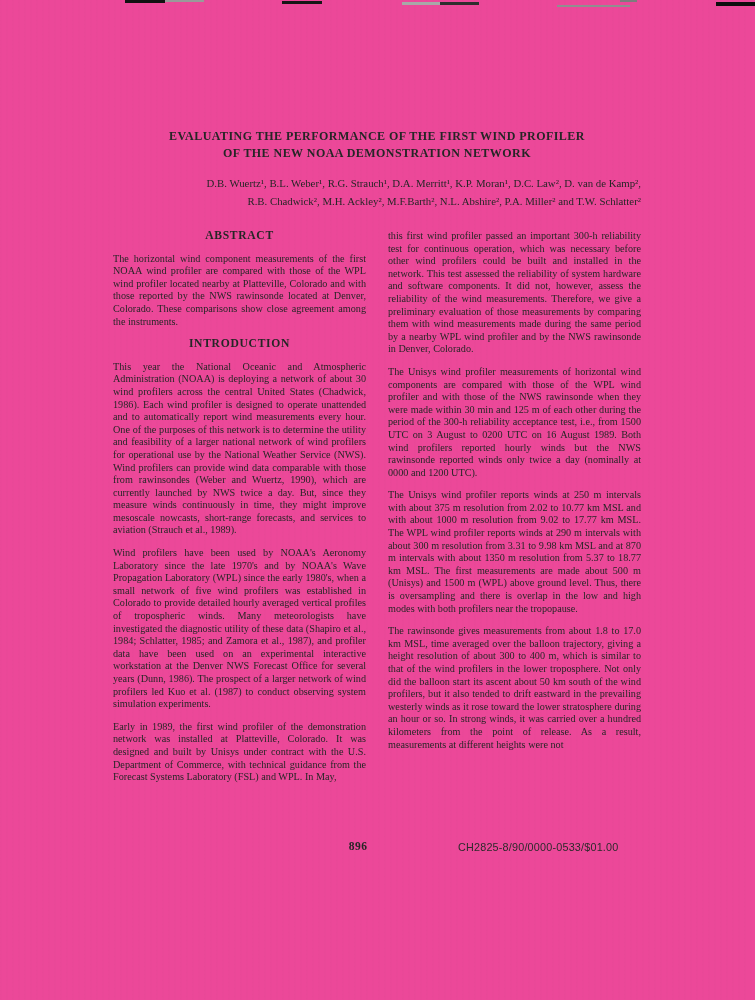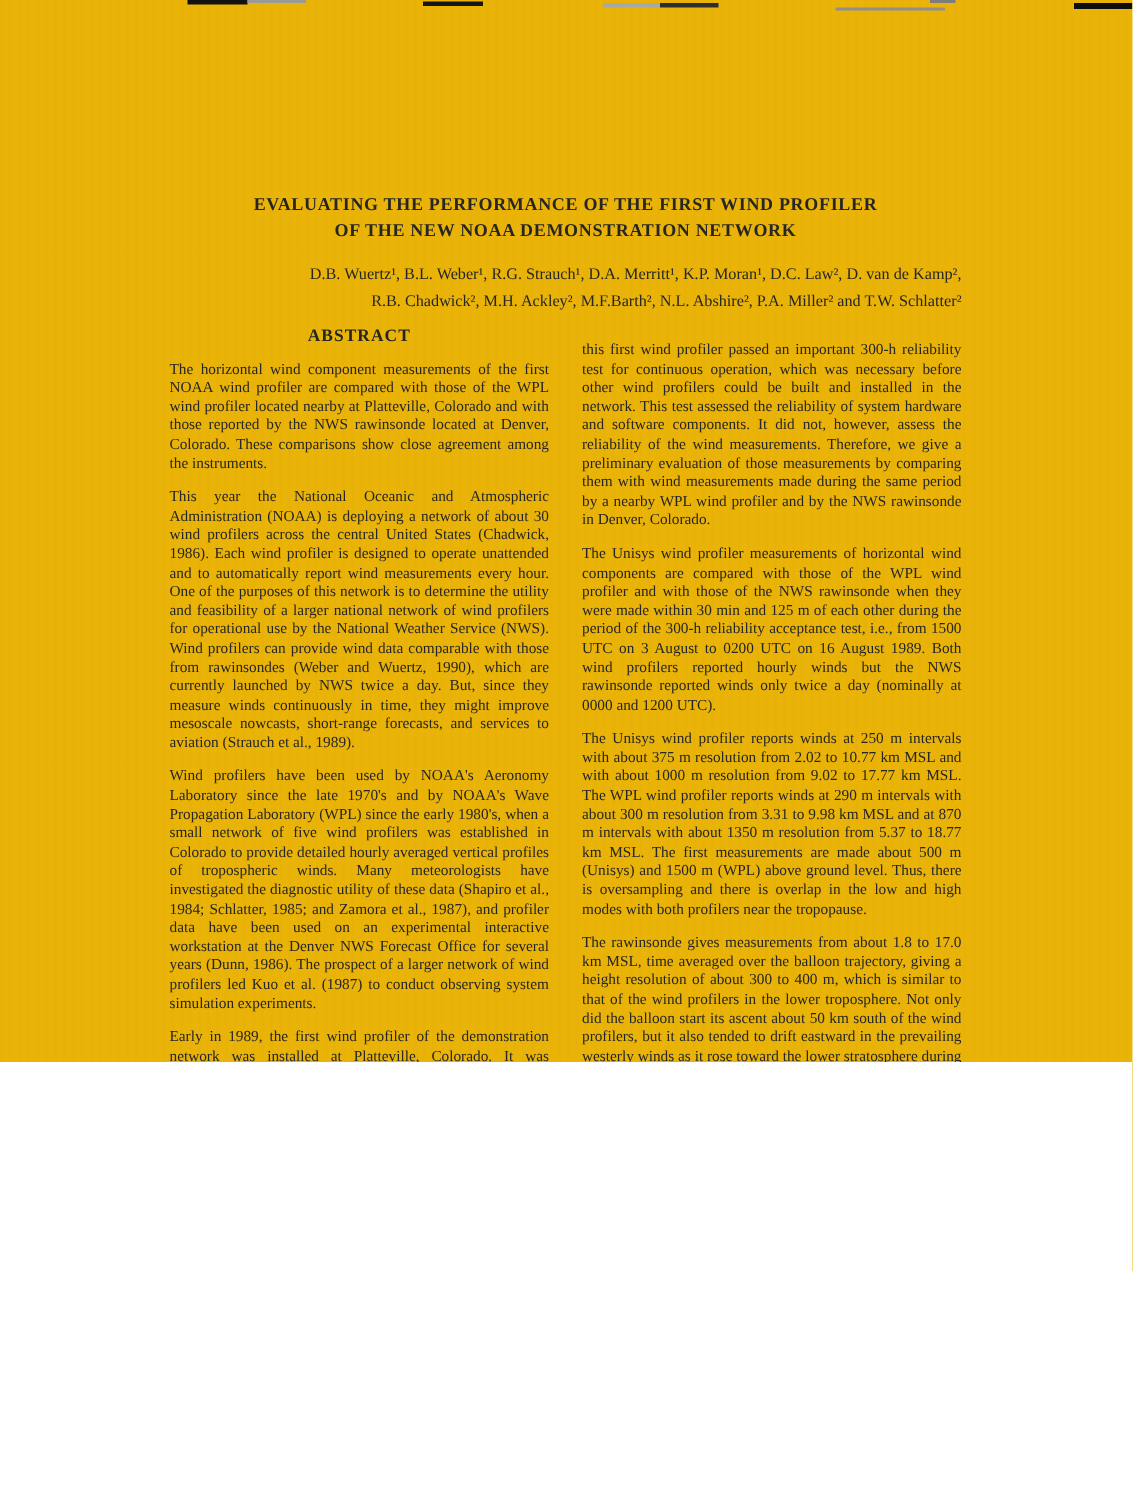--- a/index.html
+++ b/index.html
@@ -3,22 +3,22 @@
 <meta charset="utf-8">
 <style>
   html, body {
     margin: 0;
     padding: 0;
     background: #ffffff;
   }
   .page {
     position: relative;
     width: 755px;
-    height: 708px;
-    background: #eab308;
+    height: 1000px;
+    background: #ec4899;
     font-family: "Liberation Serif", serif;
     color: #262626;
     overflow: hidden;
   }
   
   .page::before {
     content: "";
     position: absolute;
     inset: 0;
     background: repeating-linear-gradient(
@@ -58,22 +58,21 @@
   }
   .affiliation {
     text-align: center;
     font-size: 10.8px;
     line-height: 15px;
     margin-top: 14px;
   }
   .columns {
     display: flex;
     gap: 22px;
-    margin-top: 8px;
-    align-items: flex-end;
+    margin-top: 20px;
   }
   .col {
     width: 253px;
     text-align: justify;
     font-size: 10.2px;
     line-height: 12.6px;
   }
   .col p { margin: 0 0 10px 0; }
   .sec-heading {
     text-align: center;
@@ -133,20 +132,21 @@
       <div>R.B. Chadwick², M.H. Ackley², M.F.Barth², N.L. Abshire², P.A. Miller² and T.W. Schlatter²</div>
     </div>
 
 
     <div class="columns">
 
       <div class="col">
         <div class="sec-heading">ABSTRACT</div>
         <p>The horizontal wind component measurements of the first NOAA wind profiler are compared with those of the WPL wind profiler located nearby at Platteville, Colorado and with those reported by the NWS rawinsonde located at Denver, Colorado. These comparisons show close agreement among the instruments.</p>
 
+        <div class="sec-heading mid">INTRODUCTION</div>
         <p>This year the National Oceanic and Atmospheric Administration (NOAA) is deploying a network of about 30 wind profilers across the central United States (Chadwick, 1986). Each wind profiler is designed to operate unattended and to automatically report wind measurements every hour. One of the purposes of this network is to determine the utility and feasibility of a larger national network of wind profilers for operational use by the National Weather Service (NWS). Wind profilers can provide wind data comparable with those from rawinsondes (Weber and Wuertz, 1990), which are currently launched by NWS twice a day. But, since they measure winds continuously in time, they might improve mesoscale nowcasts, short-range forecasts, and services to aviation (Strauch et al., 1989).</p>
         <p>Wind profilers have been used by NOAA's Aeronomy Laboratory since the late 1970's and by NOAA's Wave Propagation Laboratory (WPL) since the early 1980's, when a small network of five wind profilers was established in Colorado to provide detailed hourly averaged vertical profiles of tropospheric winds. Many meteorologists have investigated the diagnostic utility of these data (Shapiro et al., 1984; Schlatter, 1985; and Zamora et al., 1987), and profiler data have been used on an experimental interactive workstation at the Denver NWS Forecast Office for several years (Dunn, 1986). The prospect of a larger network of wind profilers led Kuo et al. (1987) to conduct observing system simulation experiments.</p>
         <p>Early in 1989, the first wind profiler of the demonstration network was installed at Platteville, Colorado. It was designed and built by Unisys under contract with the U.S. Department of Commerce, with technical guidance from the Forecast Systems Laboratory (FSL) and WPL. In May,</p>
       </div>
 
       <div class="col">
         <p>this first wind profiler passed an important 300-h reliability test for continuous operation, which was necessary before other wind profilers could be built and installed in the network.  This test assessed the reliability of system hardware and software components. It did not, however, assess the reliability of the wind measurements. Therefore, we give a preliminary evaluation of those measurements by comparing them with wind measurements made during the same period by a nearby WPL wind profiler and by the NWS rawinsonde in Denver, Colorado.</p>
 
         <p>The Unisys wind profiler measurements of horizontal wind components are compared with those of the WPL wind profiler and with those of the NWS rawinsonde when they were made within 30 min and 125 m of each other during the period of the 300-h reliability acceptance test, i.e., from 1500 UTC on 3 August to 0200 UTC on 16 August 1989. Both wind profilers reported hourly winds but the NWS rawinsonde reported winds only twice a day (nominally at 0000 and 1200 UTC).</p>
         <p>The Unisys wind profiler reports winds at 250 m intervals with about 375 m resolution from 2.02 to 10.77 km MSL and with about 1000 m resolution from 9.02 to 17.77 km MSL. The WPL wind profiler reports winds at 290 m intervals with about 300 m resolution from 3.31 to 9.98 km MSL and at 870 m intervals with about 1350 m resolution from 5.37 to 18.77 km MSL. The first measurements are made about 500 m (Unisys) and 1500 m (WPL) above ground level. Thus, there is oversampling and there is overlap in the low and high modes with both profilers near the tropopause.</p>

